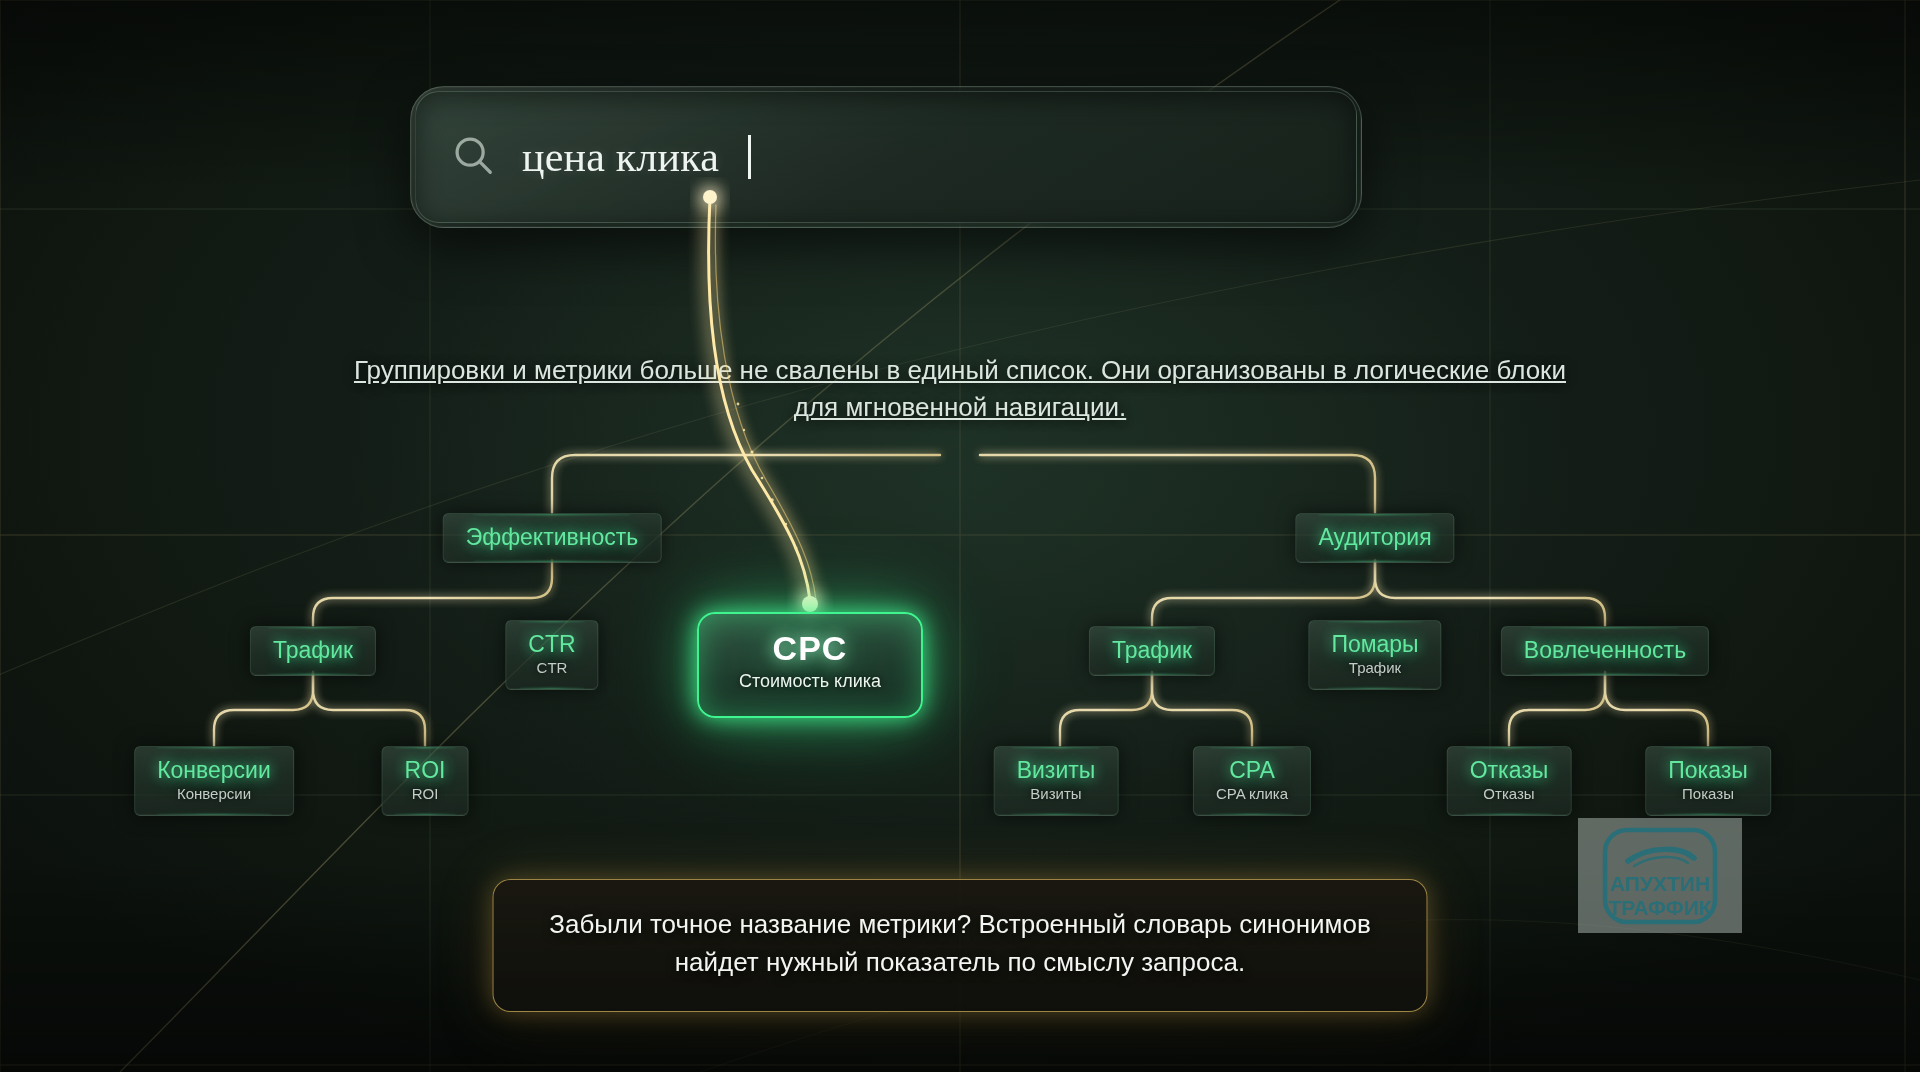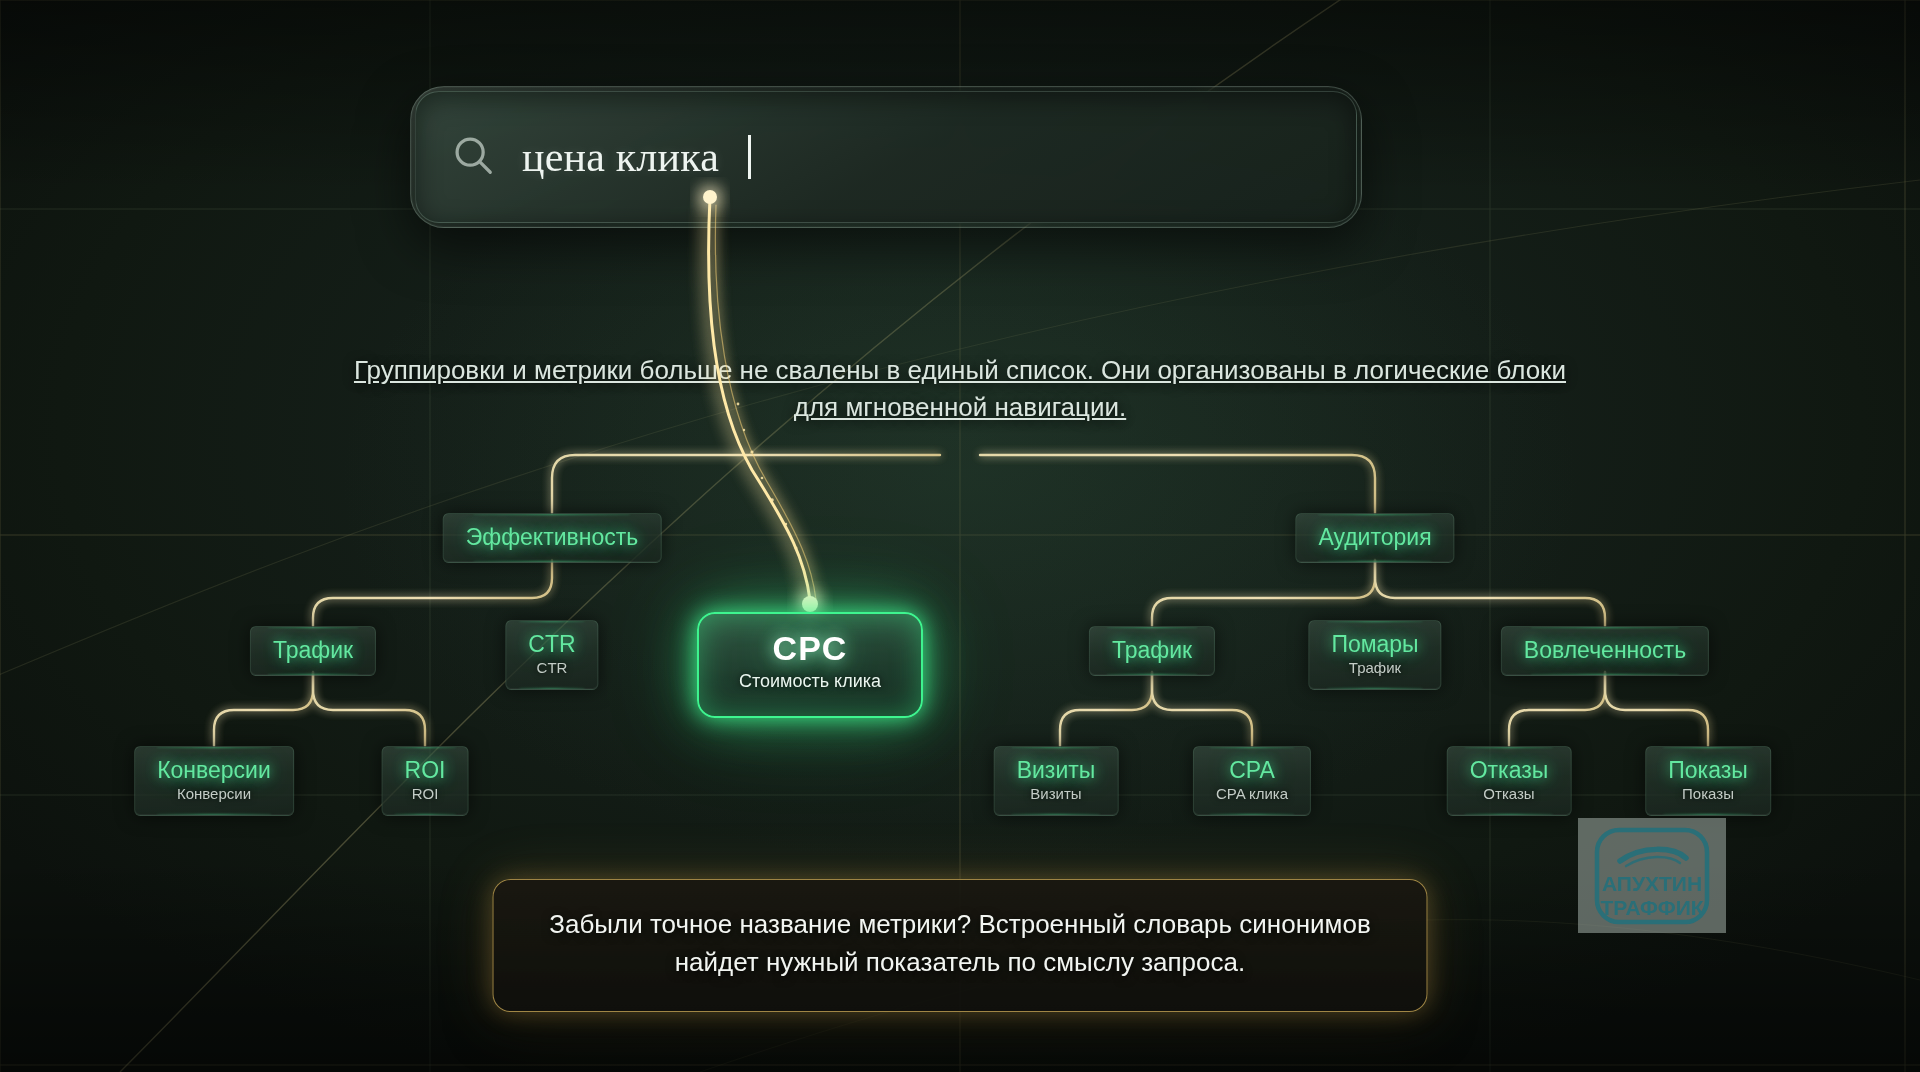--- a/index.html
+++ b/index.html
@@ -205,21 +205,21 @@
     line-height: 1.45;
     color: #f2f5f1;
     text-shadow: 0 2px 10px rgba(0,0,0,0.85);
   }
 
   
   #logo-watermark {
     position: absolute;
     left: 1578px;
     top: 818px;
-    width: 148px;
+    width: 164px;
     height: 115px;
     background: rgba(150,162,155,0.60);
     display: flex;
     align-items: center;
     justify-content: center;
   }
   #logo-wordmark-1, #logo-wordmark-2 {
     fill: #2a6f78;
     font-weight: bold;
   }

